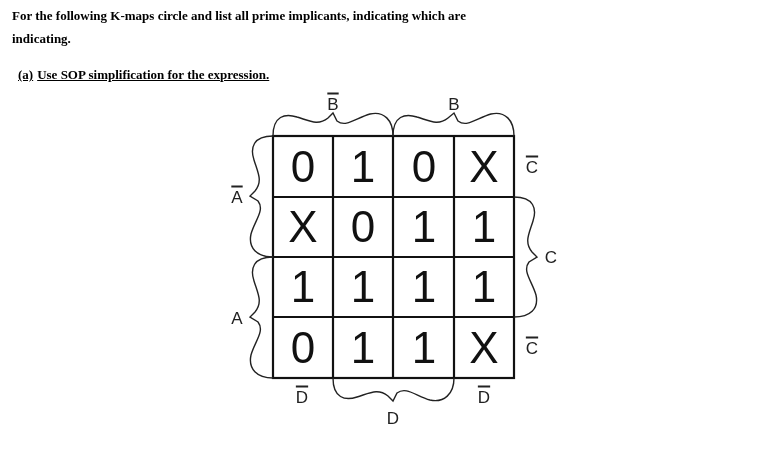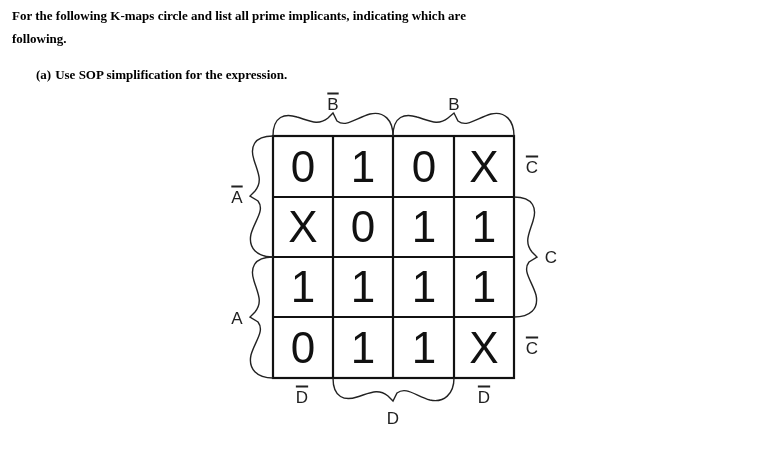--- a/index.html
+++ b/index.html
@@ -7,21 +7,21 @@
   .q-text {
     position: absolute;
     font-family: "Liberation Serif", "DejaVu Serif", serif;
     font-weight: bold;
     font-size: 13px;
     line-height: 23px;
     white-space: nowrap;
   }
   #q-line1 { left: 12px; top: 4px; }
   #q-line2 { left: 12px; top: 27px; }
-  #q-part  { left: 36px; top: 63px; }
+  #q-part  { left: 18px; top: 63px; text-decoration: underline; }
   #q-part .part-label { margin-right: 4px; }
 
   .kmap-svg { position: absolute; left: 0; top: 0; }
 
   .cell {
     position: absolute;
     width: 60px; height: 60px;
     display: flex; align-items: center; justify-content: center;
     font-family: "Liberation Sans", "DejaVu Sans", sans-serif;
     font-size: 44px;
@@ -36,21 +36,21 @@
     color: #222;
     transform: translate(-50%, -50%);
     white-space: nowrap;
   }
   .var-label.bar { text-decoration: overline; text-decoration-thickness: 1.5px; }
 </style>
 </head>
 <body>
 
 <div class="q-text" id="q-line1">For the following K-maps circle and list all prime implicants, indicating which are</div>
-<div class="q-text" id="q-line2">following.</div>
+<div class="q-text" id="q-line2">indicating.</div>
 <div class="q-text" id="q-part"><span class="part-label">(a)</span><span>Use SOP simplification for the expression.</span></div>
 
 <svg class="kmap-svg" width="769" height="455" viewBox="0 0 769 455">
   <g stroke="#111" stroke-width="2.2" fill="none">
     <rect x="273" y="136" width="241" height="242"></rect>
     <line x1="333" y1="136" x2="333" y2="378"></line>
     <line x1="393" y1="136" x2="393" y2="378"></line>
     <line x1="454" y1="136" x2="454" y2="378"></line>
     <line x1="273" y1="197" x2="514" y2="197"></line>
     <line x1="273" y1="257" x2="514" y2="257"></line>

